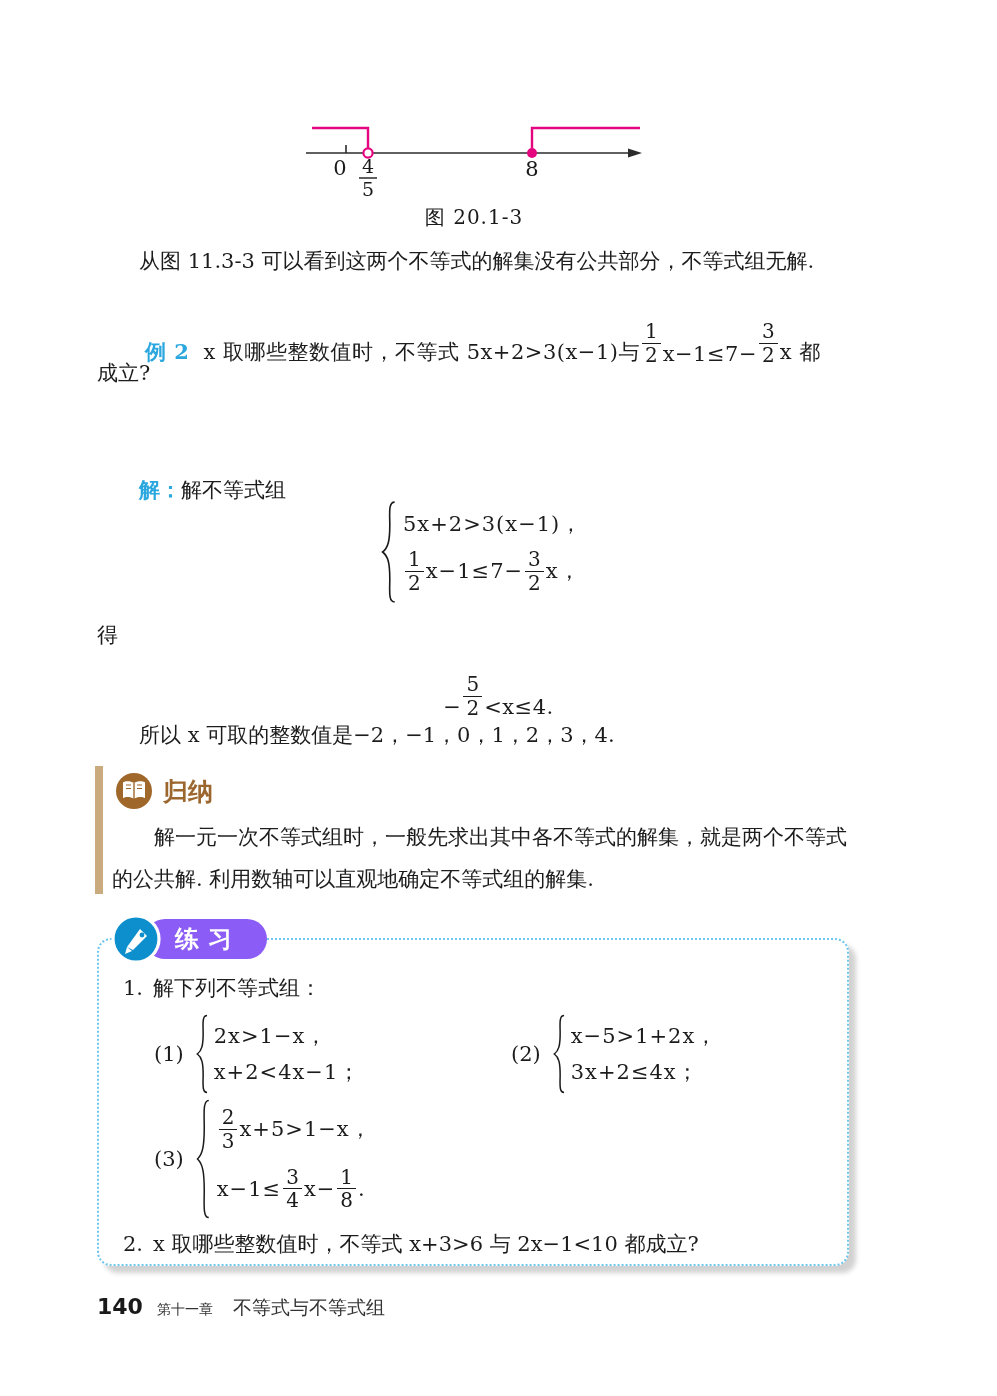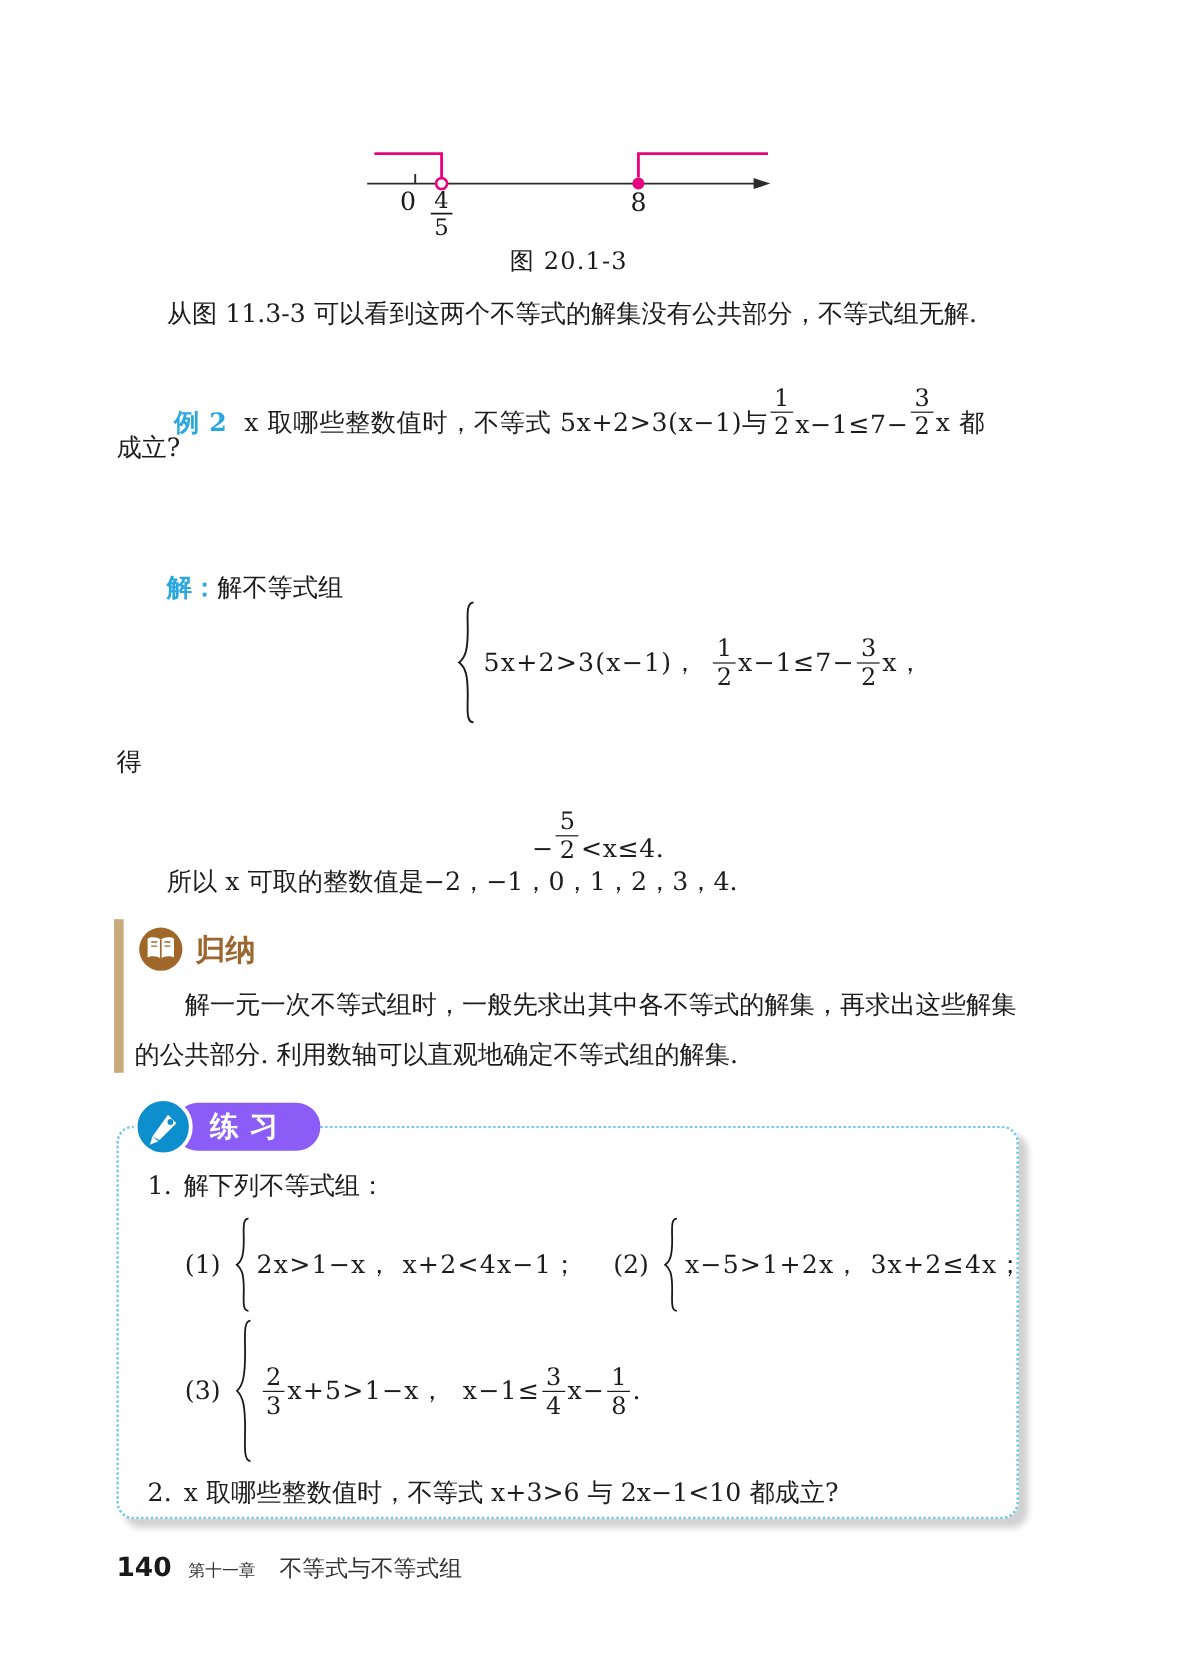--- a/index.html
+++ b/index.html
@@ -27,21 +27,21 @@
 
   
   .frac { display:inline-flex; flex-direction:column; align-items:center;
           line-height:1.12; font-size:20px; margin:0 2px; letter-spacing:0; }
   .frac .num { border-bottom:1.6px solid #1a1a1a; padding:0 3px; }
   .frac .den { padding:0 3px; }
 
   
   .sys { display:flex; align-items:center; }
   .sys .brace { flex:0 0 auto; margin-right:6px; }
-  .sys-col { display:flex; flex-direction:row; justify-content:space-between; }
+  .sys-col { display:flex; flex-direction:column; justify-content:space-between; }
   .eqrow { display:flex; align-items:center; font-size:21px; letter-spacing:1px; white-space:pre; }
 
   
   .summary-box { left:95px; top:766px; width:908px; height:128px; }
   .summary-leftbar  { position:absolute; left:0; top:0; width:8px; height:100%; background:#c9ab7e; }
   .summary-rightbar { position:absolute; right:0; top:4px; width:3px; height:118px; background:#c9ab7e; }
   .summary-header { position:absolute; left:20px; top:6px; display:flex; align-items:center; }
   .summary-title { margin-left:10px; font-size:25px; font-weight:bold; color:#9c672e;
                    font-family:"DejaVu Sans","Liberation Sans",sans-serif; }
   .summary-body { position:absolute; left:17px; top:50px; width:740px;
@@ -159,21 +159,21 @@
     <div class="summary-header">
       <svg width="38" height="38" viewBox="0 0 38 38">
         <circle cx="19" cy="19" r="18" fill="#a0672a"></circle>
         <path d="M19 11 C15.5 8.5 10.5 8.8 8 10.2 L8 26 C10.5 24.6 15.5 24.3 19 26.8 Z" fill="#ffffff"></path>
         <path d="M19 11 C22.5 8.5 27.5 8.8 30 10.2 L30 26 C27.5 24.6 22.5 24.3 19 26.8 Z" fill="#ffffff"></path>
         <line x1="19" y1="11" x2="19" y2="27" stroke="#a0672a" stroke-width="1.4"></line>
         <path d="M11 13 L16 13 M11 16.5 L16 16.5 M22 13 L27 13 M22 16.5 L27 16.5" stroke="#a0672a" stroke-width="1.1"></path>
       </svg>
       <span class="summary-title">归纳</span>
     </div>
-    <div class="summary-body">解一元一次不等式组时，一般先求出其中各不等式的解集，再求出这些解集的公共部分. 利用数轴可以直观地确定不等式组的解集.</div>
+    <div class="summary-body">解一元一次不等式组时，一般先求出其中各不等式的解集，就是两个不等式的公共解. 利用数轴可以直观地确定不等式组的解集.</div>
   </div>
 
   <div class="abs practice-box">
 
     <div class="badge">
       <svg width="50" height="50" viewBox="0 0 50 50">
         <circle cx="25" cy="25" r="23" fill="#0d8fcd" stroke="#ffffff" stroke-width="3.2"></circle>
         <path d="M16 33 L29 15 L36 22 L22 36 Z" fill="#ffffff"></path>
         <path d="M16 33 L14 40 L21 37 Z" fill="#ffffff"></path>
         <circle cx="31" cy="21" r="2.4" fill="#0d8fcd"></circle>

